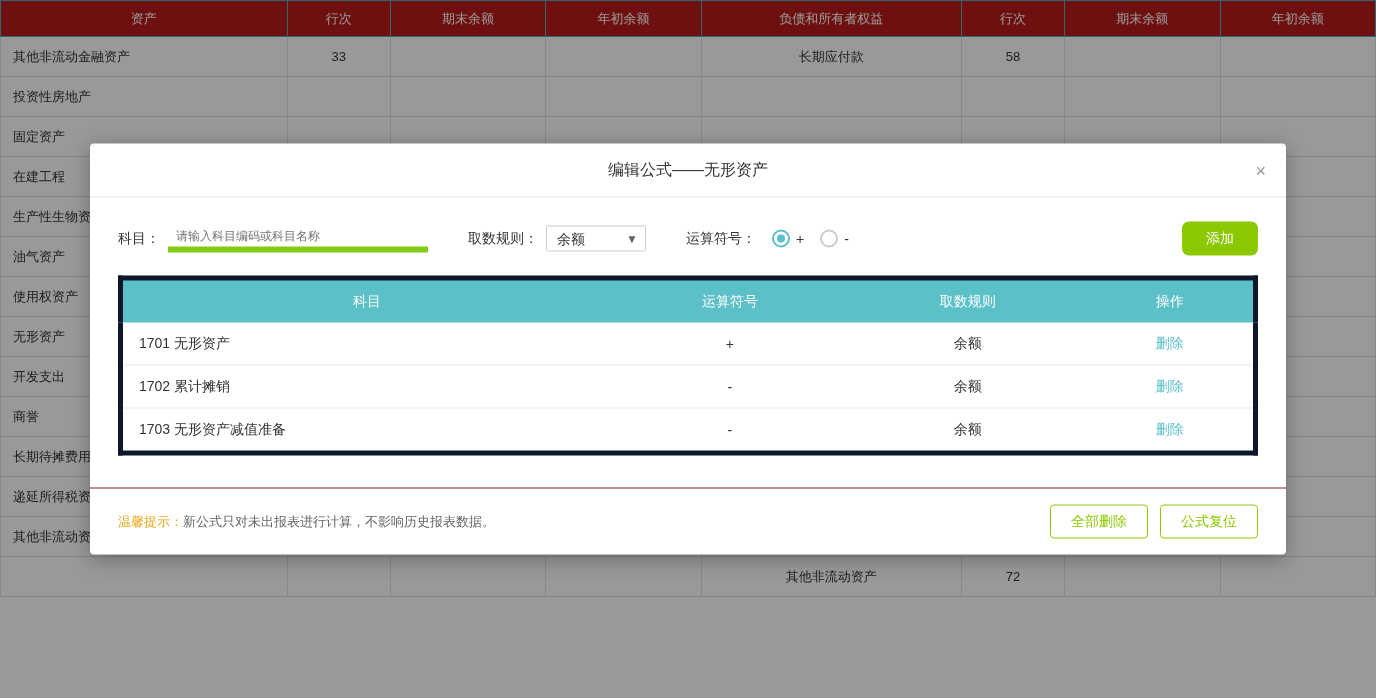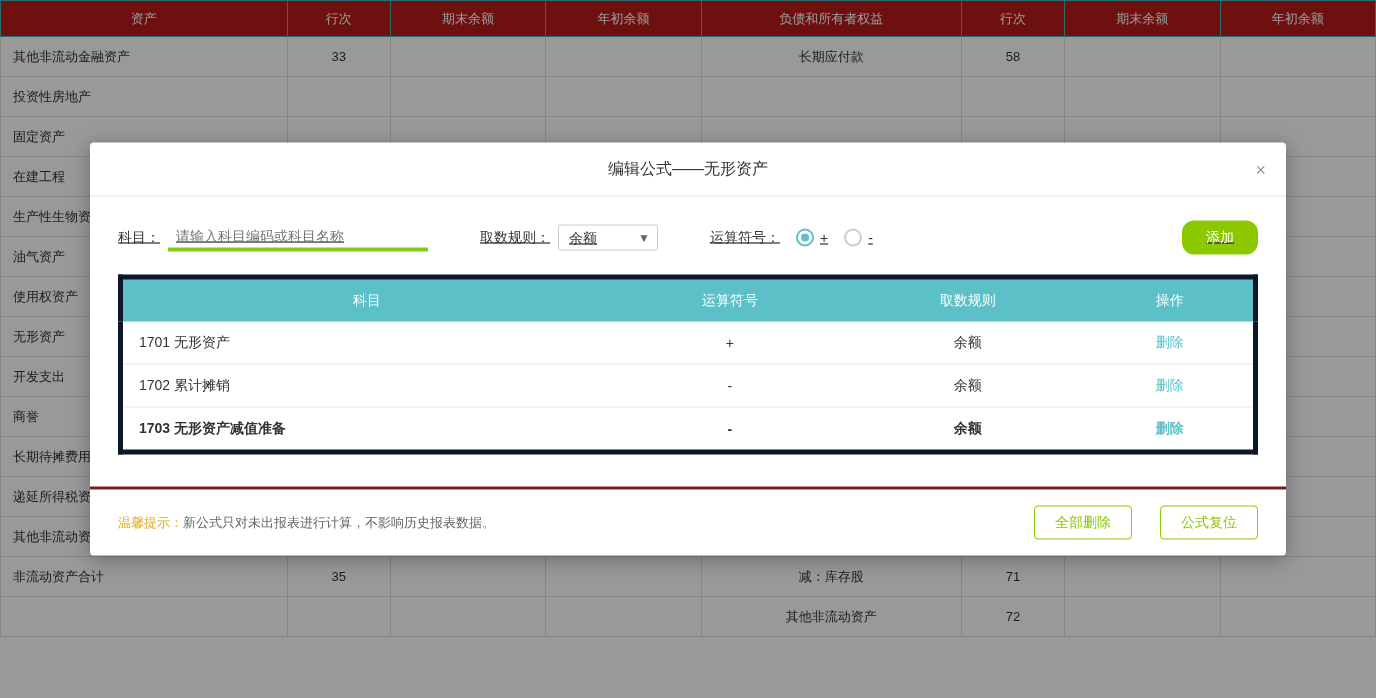--- a/index.html
+++ b/index.html
@@ -106,36 +106,35 @@
 
     .modal-body {
       padding: 24px 28px;
     }
 
     
     .form-row {
       display: flex;
       align-items: center;
       margin-bottom: 20px;
-      gap: 12px;
-      text-decoration: underline;
+      gap: 0;
     }
 
     .form-label {
       color: #333;
       margin-right: 8px;
       white-space: nowrap;
       flex-shrink: 0;
     }
 
     .form-input {
       border: none;
-      border-bottom: 4px solid #84cc16;
+      border-bottom: 6px solid #84cc16;
       outline: none;
-      font-size: 14px;
+      font-size: 12px;
       padding: 4px 8px;
       width: 260px;
       color: #737373;
     }
 
     .form-section {
       display: flex;
       align-items: center;
       margin-right: 40px;
     }
@@ -218,21 +217,21 @@
 
     .radio-label {
       color: #333;
       font-size: 14px;
     }
 
     .add-btn {
       background: #8cc800;
       color: #fff;
       border: none;
-      border-radius: 12px;
+      border-radius: 7px;
       padding: 8px 24px;
       font-size: 14px;
       cursor: pointer;
       margin-left: auto;
       white-space: nowrap;
     }
 
     
     .data-table {
       width: 100%;
@@ -256,51 +255,50 @@
       color: #333;
       font-size: 14px;
     }
 
     .data-table td.subject-cell {
       text-align: left;
     }
 
     .data-table tr:last-child td {
       border-bottom: none;
-      font-weight: bold;
     }
 
     .delete-link {
       color: #5bc0c8;
       cursor: pointer;
       text-decoration: none;
     }
 
     
     .modal-footer {
       padding: 16px 28px;
       display: flex;
       align-items: center;
       justify-content: space-between;
-      border-top: 3px solid #7f1d1d;
+      border-top: 1px solid #7f1d1d;
       margin-top: 8px;
     }
 
     .footer-tip {
       color: #666;
       font-size: 13px;
     }
 
     .footer-tip .tip-prefix {
       color: #e6a817;
     }
 
     .footer-actions {
       display: flex;
-      gap: 28px;
+      gap: 12px;
     }
 
     .outline-btn {
       border: 1px solid #8cc800;
       color: #8cc800;
       background: #fff;
       border-radius: 4px;
       padding: 7px 20px;
       font-size: 14px;
       cursor: pointer;
@@ -445,30 +443,20 @@
           <td></td>
       </tr>
       <tr>
         <td class="left-text">其他非流动资产</td>
         <td></td>
           <td></td>
           <td></td>
         <td></td>
           <td></td>
           <td></td>
-          <td></td>
-      </tr>
-      <tr>
-        <td class="left-text">非流动资产合计</td>
-        <td>35</td>
-        <td></td>
-          <td></td>
-        <td>减：库存股</td>
-        <td>71</td>
-        <td></td>
           <td></td>
       </tr>
       <tr>
         <td></td>
           <td></td>
           <td></td>
           <td></td>
         <td>其他非流动资产</td>
         <td>72</td>
         <td></td>

